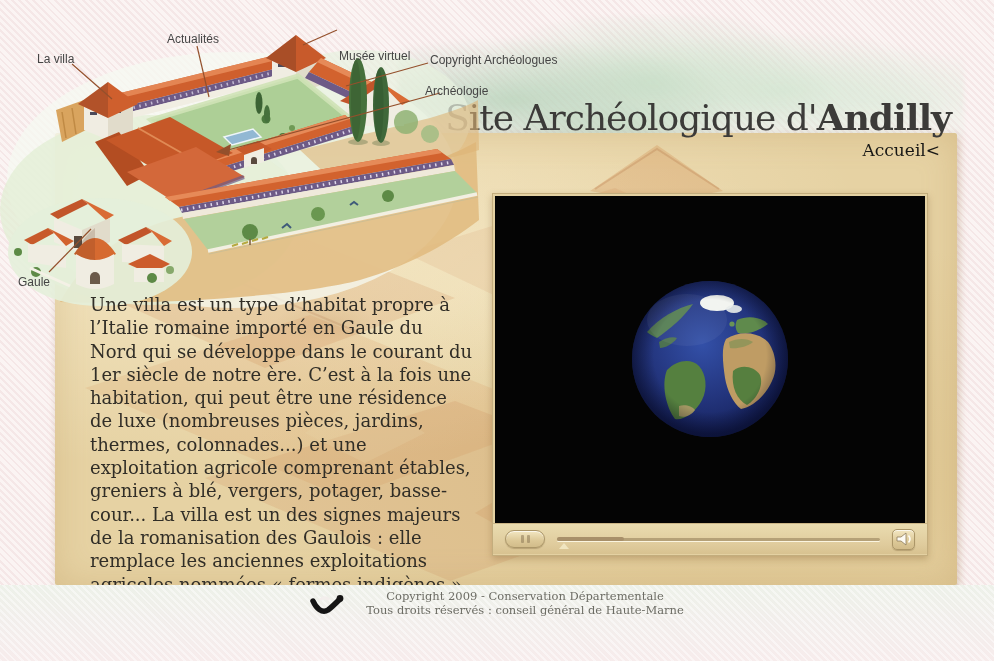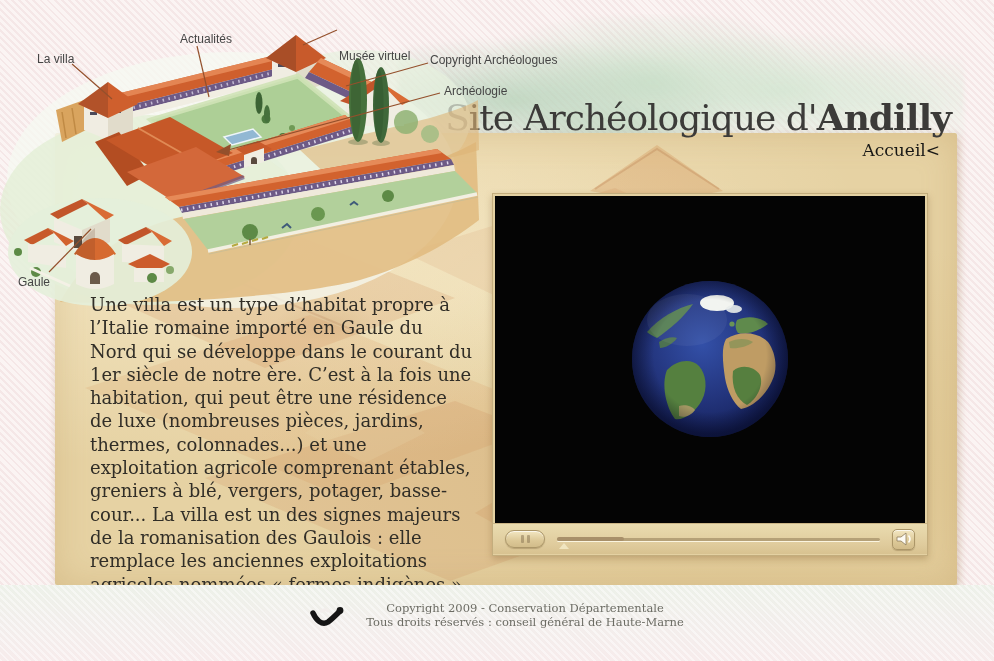--- a/index.html
+++ b/index.html
@@ -31,24 +31,24 @@
     font-family:"DejaVu Serif","Liberation Serif",serif;font-size:36px;font-weight:normal;
     letter-spacing:-1px;color:#3c3b39;}
   .site-title b{font-weight:bold;}
   .accueil{position:absolute;top:140px;right:54px;font-family:"DejaVu Serif",serif;
     font-size:17px;color:#171715;cursor:pointer;}
   
   .villa-art{position:absolute;left:0;top:0;width:480px;height:312px;}
   .connectors{position:absolute;left:0;top:0;width:994px;height:661px;pointer-events:none;}
   .lbl{position:absolute;font-size:12px;color:#454545;cursor:pointer;white-space:nowrap;}
   .lbl-lavilla{left:37px;top:52px;}
-  .lbl-actualites{left:180px;top:32px;}
+  .lbl-actualites{left:167px;top:32px;}
   .lbl-musee{left:339px;top:17px;margin-top:32px;}
   .lbl-apprentis{left:430px;top:53px;}
-  .lbl-archeologie{left:444px;top:84px;}
+  .lbl-archeologie{left:425px;top:84px;}
   .lbl-liens{left:18px;top:275px;}
   
   .article{position:absolute;left:90px;top:293px;width:384px;margin:0;
     font-family:"DejaVu Serif","Liberation Serif",serif;font-size:18px;line-height:23.3px;color:#312e27;}
   
   .player{position:absolute;left:492px;top:193px;width:436px;height:363px;box-sizing:border-box;
     border:1px solid #c3ad7d;background:#e4d1a2;box-shadow:0 3px 7px rgba(130,95,50,.35);}
   .screen{position:relative;margin:2px 2px 0 2px;width:430px;height:327px;background:#040404;overflow:hidden;}
   .earth{position:absolute;left:134px;top:82px;width:162px;height:162px;}
   .controls{position:relative;display:flex;align-items:center;height:31px;padding:0 12px;box-sizing:border-box;
@@ -62,21 +62,21 @@
     box-shadow:0 1px 0 rgba(255,252,235,.85);cursor:pointer;}
   .fill{position:absolute;left:0;top:-1px;height:4px;background:#a8906a;border-radius:2px;}
   .tri{position:absolute;left:2px;top:5px;width:0;height:0;
     border-left:5px solid transparent;border-right:5px solid transparent;border-bottom:6px solid #f0e5c0;}
   .volbtn{width:23px;height:21px;border-radius:5px;border:1px solid #ab9668;cursor:pointer;padding:0;
     background:linear-gradient(180deg,#f3e7c2,#dcc897 60%,#d2bc8a);
     box-shadow:inset 0 1px 0 rgba(255,255,255,.7),0 1px 1px rgba(120,95,55,.35);
     display:flex;align-items:center;justify-content:center;}
   
   .footer{position:absolute;left:0;top:585px;width:994px;height:76px;box-sizing:border-box;
-    display:flex;align-items:flex-start;justify-content:center;gap:20px;padding-top:17px;
+    display:flex;align-items:flex-start;justify-content:center;gap:20px;padding-top:5px;
     background:
       repeating-linear-gradient(45deg, rgba(255,255,255,.45) 0 2px, rgba(255,255,255,0) 2px 5px),
       linear-gradient(180deg,#edf1e9 0%,#f3eeec 55%,#f7ecec 100%);}
   .logo{width:36px;height:26px;margin-top:2px;}
   .copy{text-align:center;font-family:"DejaVu Serif","Liberation Serif",serif;
     font-size:11.5px;line-height:13.5px;color:#6c6c64;}
 </style>
 </head>
 <body>
 

